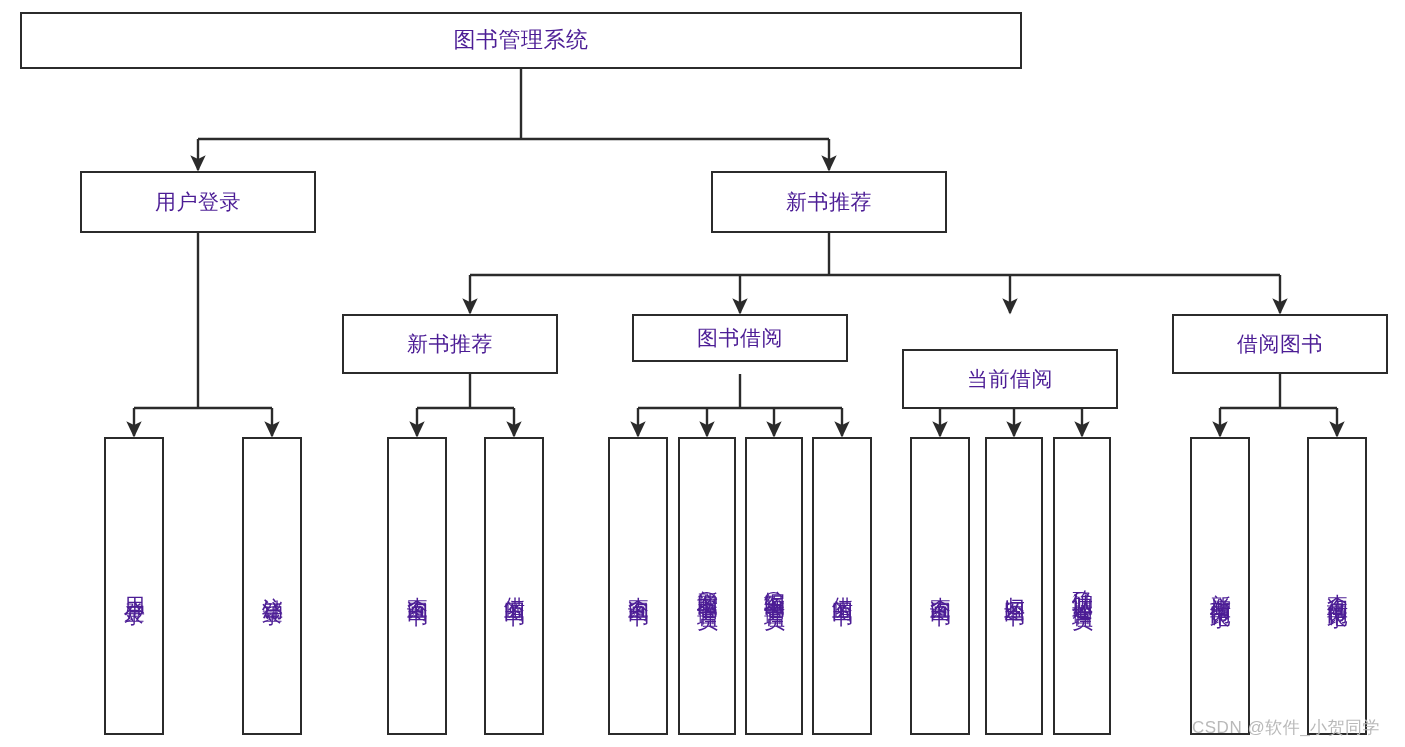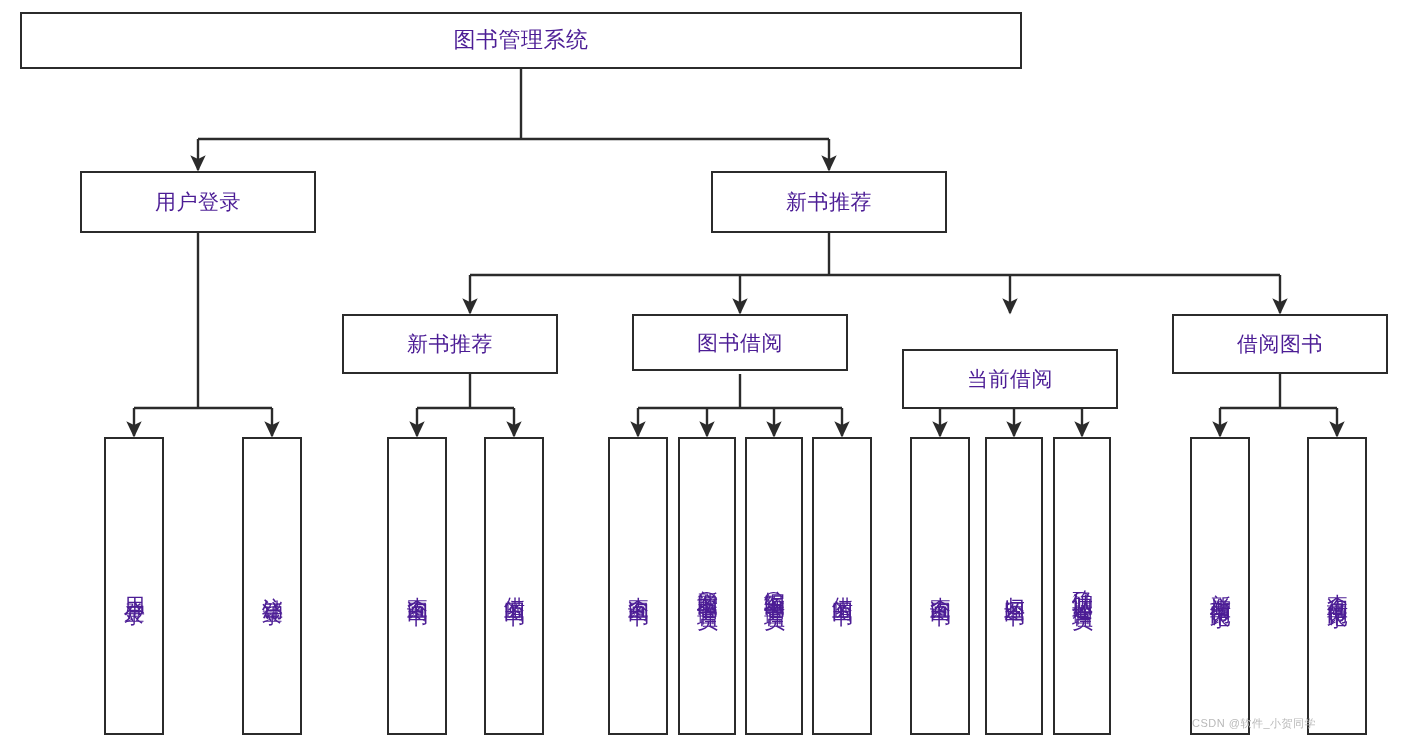--- a/index.html
+++ b/index.html
@@ -49,21 +49,21 @@
     text-orientation: upright;
     letter-spacing: 3px;
     white-space: nowrap;
     text-align: center;
   }
   .node.title {
     font-size: 22px;
   }
   .watermark {
     position: absolute;
-    font-size: 11px;
+    font-size: 17px;
     color: #b9b9b9;
     white-space: nowrap;
     letter-spacing: 0.5px;
   }
 </style>
 </head>
 <body>
 
 <div id="canvas">
 
@@ -117,21 +117,21 @@
   <div class="node h" style="left: 80px; top: 171px; width: 236px; height: 62px;">
     <span>用户登录</span>
   </div>
   <div class="node h" style="left: 711px; top: 171px; width: 236px; height: 62px;">
     <span>新书推荐</span>
   </div>
 
   <div class="node h" style="left: 342px; top: 314px; width: 216px; height: 60px;">
     <span>新书推荐</span>
   </div>
-  <div class="node h" style="left: 632px; top: 314px; width: 216px; height: 57px;">
+  <div class="node h" style="left: 632px; top: 314px; width: 216px; height: 48px;">
     <span>图书借阅</span>
   </div>
   <div class="node h" style="left: 902px; top: 314px; width: 216px; height: 60px; margin-top: 35px;">
     <span>当前借阅</span>
   </div>
   <div class="node h" style="left: 1172px; top: 314px; width: 216px; height: 60px;">
     <span>借阅图书</span>
   </div>
 
   <div class="node v" style="left: 104px; top: 437px; width: 60px; height: 298px;">

